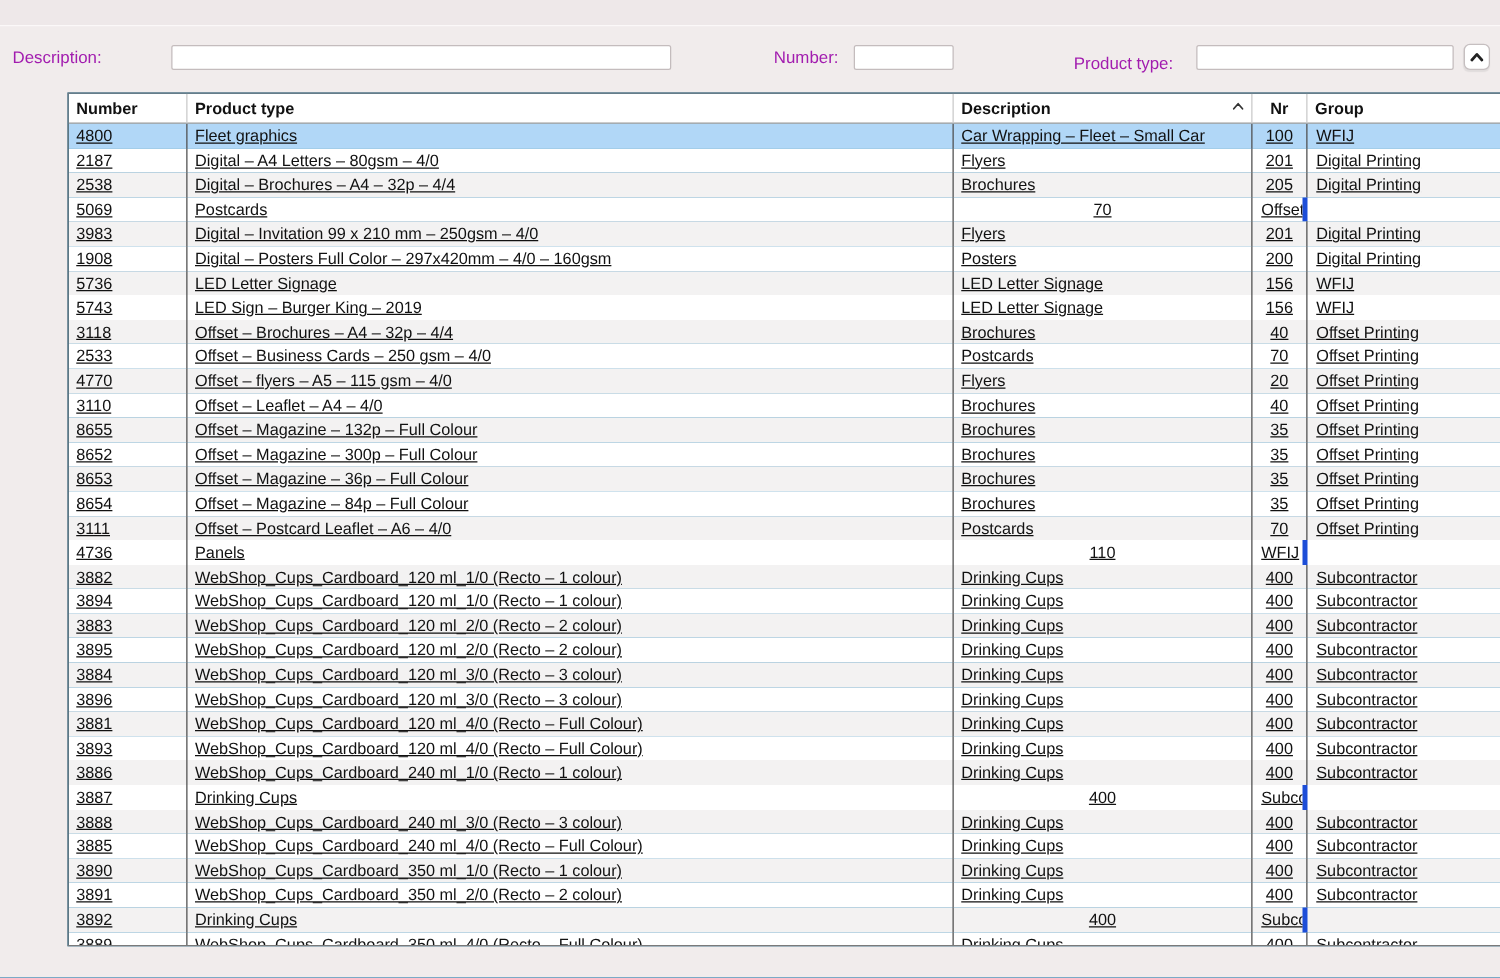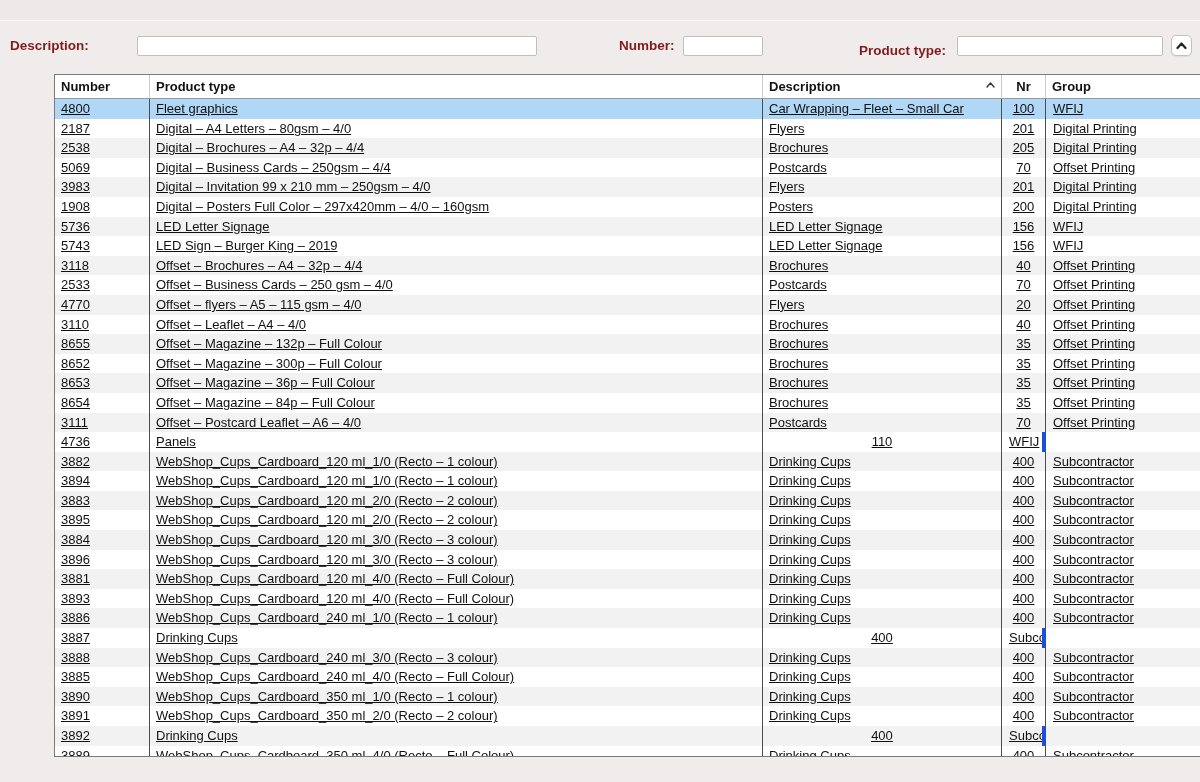--- a/index.html
+++ b/index.html
@@ -8,21 +8,21 @@
     position:relative; overflow:hidden;
     background:#f1ecec;
     font-family:"Liberation Sans","DejaVu Sans",sans-serif;
     color:#111;
   }
   .top-strip {
     position:absolute; left:0; top:0; width:1200px; height:21px;
     background:#eee8e9; border-bottom:1px solid #fbf8f8;
   }
   .filter-label {
-    position:absolute; font-size:13.5px; font-weight:bold; color:#7f1d1d;
+    position:absolute; font-size:13.5px; font-weight:normal; color:#a21caf;
     height:20px; line-height:20px; white-space:nowrap;
   }
   .filter-input {
     position:absolute; height:20px; background:#fff;
     border:1px solid #c4bcbd; border-radius:2px;
     font-family:inherit; font-size:13px; padding:0 4px; color:#111;
   }
   #lbl-description { left:10px; top:36px; }
   #inp-description { left:137px; top:36px; width:400px; }
   #lbl-number { left:619px; top:36px; }
@@ -136,21 +136,20 @@
       <div class="grid-row row">
     <div class="td">2538</div>
     <div class="td">Digital – Brochures – A4 – 32p – 4/4</div>
     <div class="td">Brochures</div>
     <div class="td center">205</div>
     <div class="td light-sep">Digital Printing</div>
     <div class="td gutter"></div>
   </div>
       <div class="grid-row row">
     <div class="td">5069</div>
-    <div class="td">Digital – Business Cards – 250gsm – 4/4</div>
     <div class="td">Postcards</div>
     <div class="td center">70</div>
     <div class="td light-sep">Offset Printing</div>
     <div class="td gutter"></div>
   </div>
       <div class="grid-row row">
     <div class="td">3983</div>
     <div class="td">Digital – Invitation 99 x 210 mm – 250gsm – 4/0</div>
     <div class="td">Flyers</div>
     <div class="td center">201</div>

